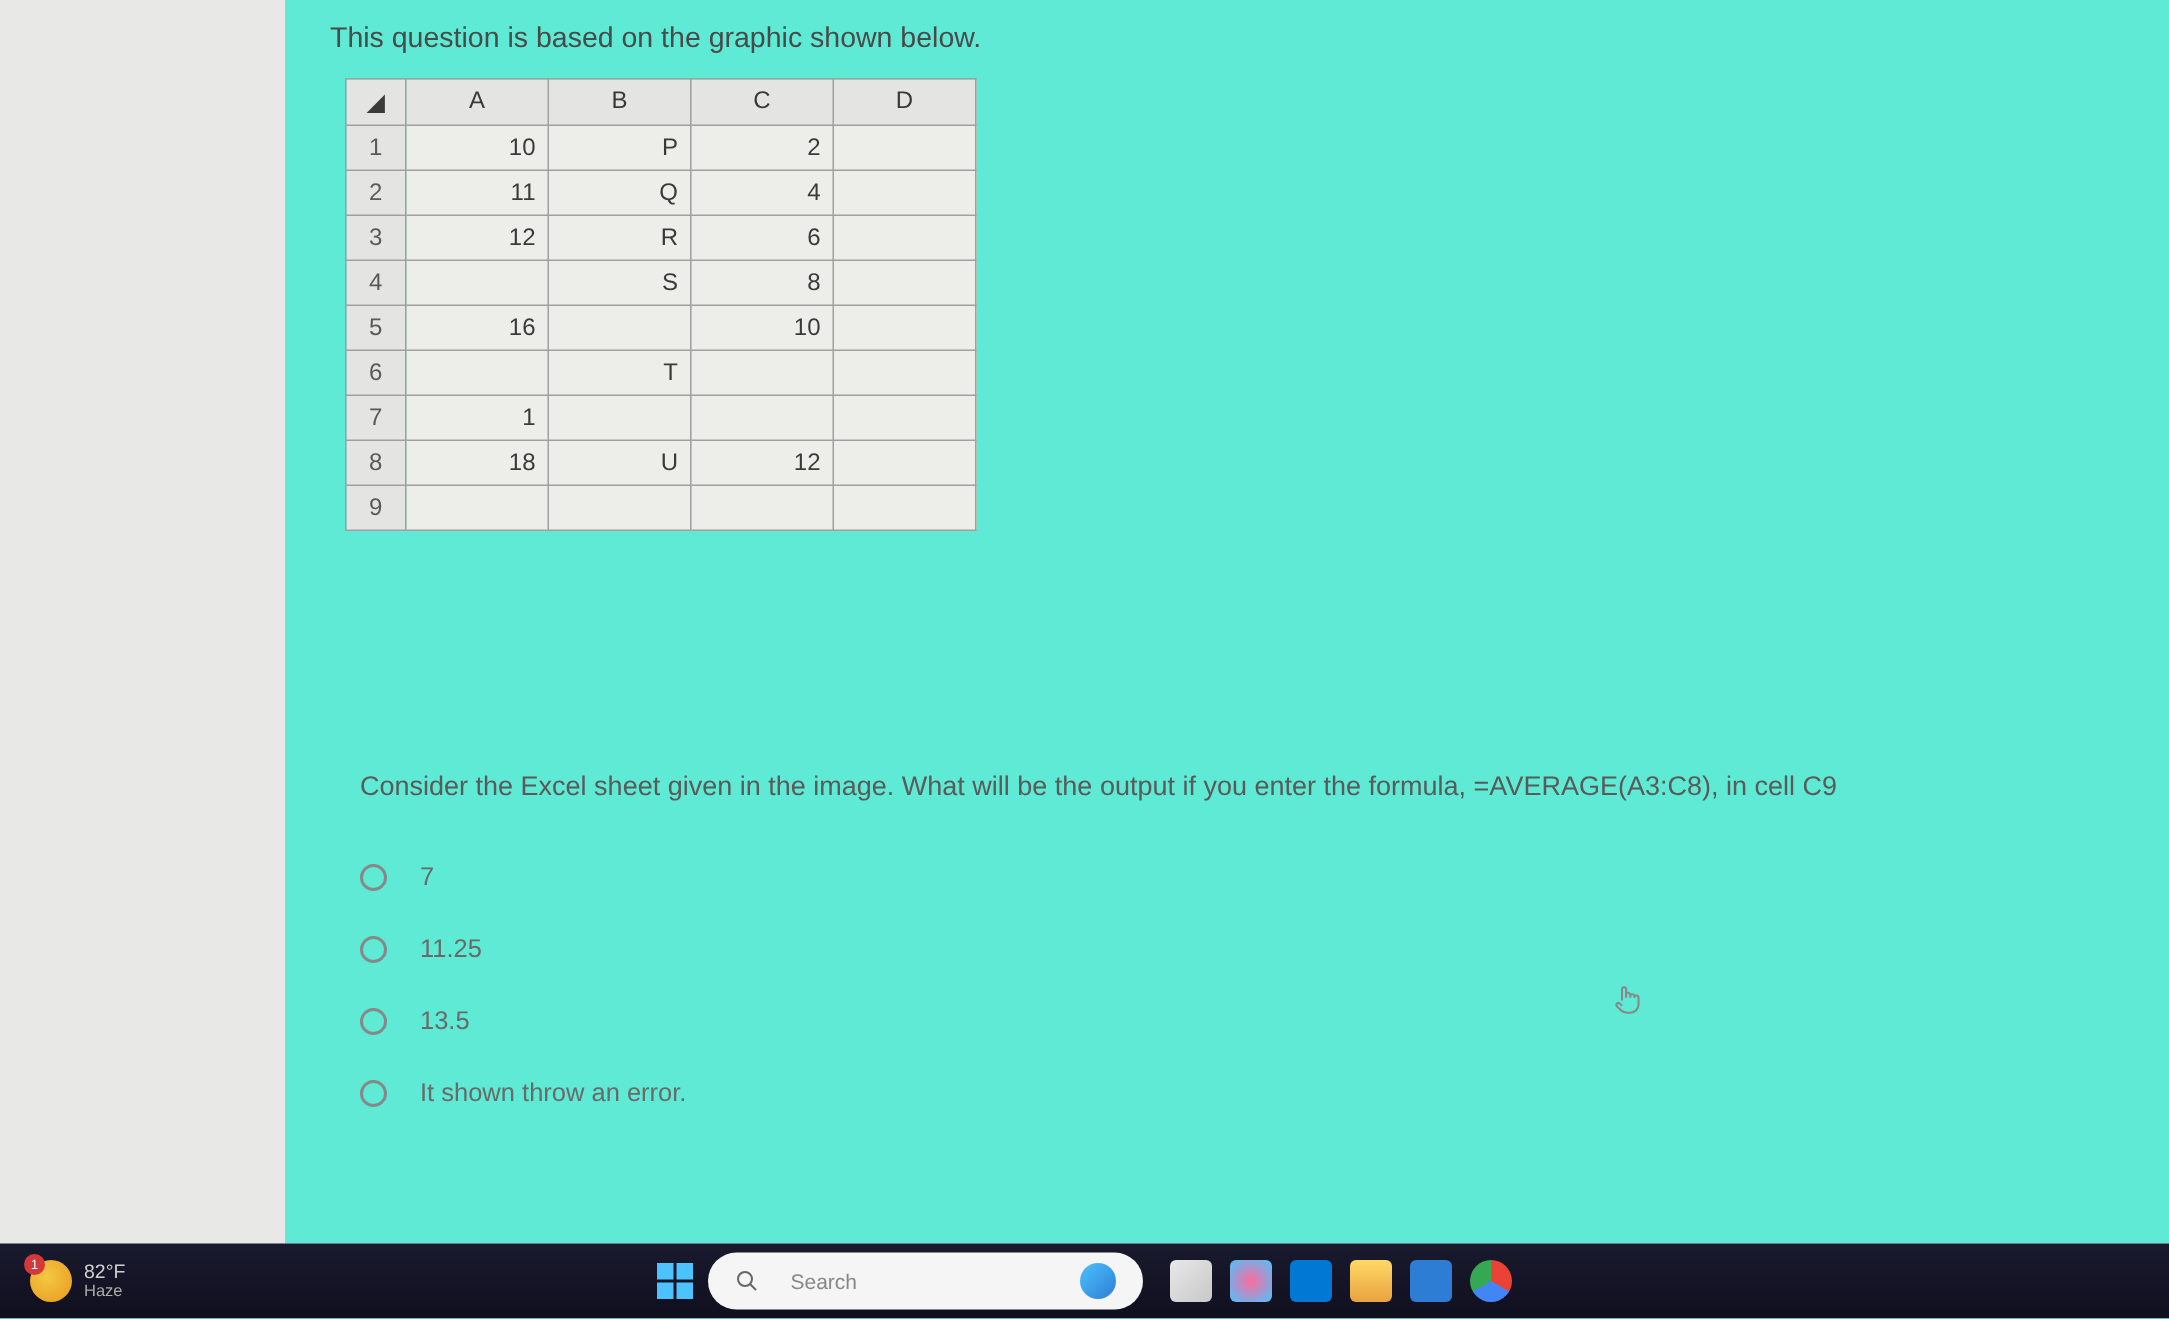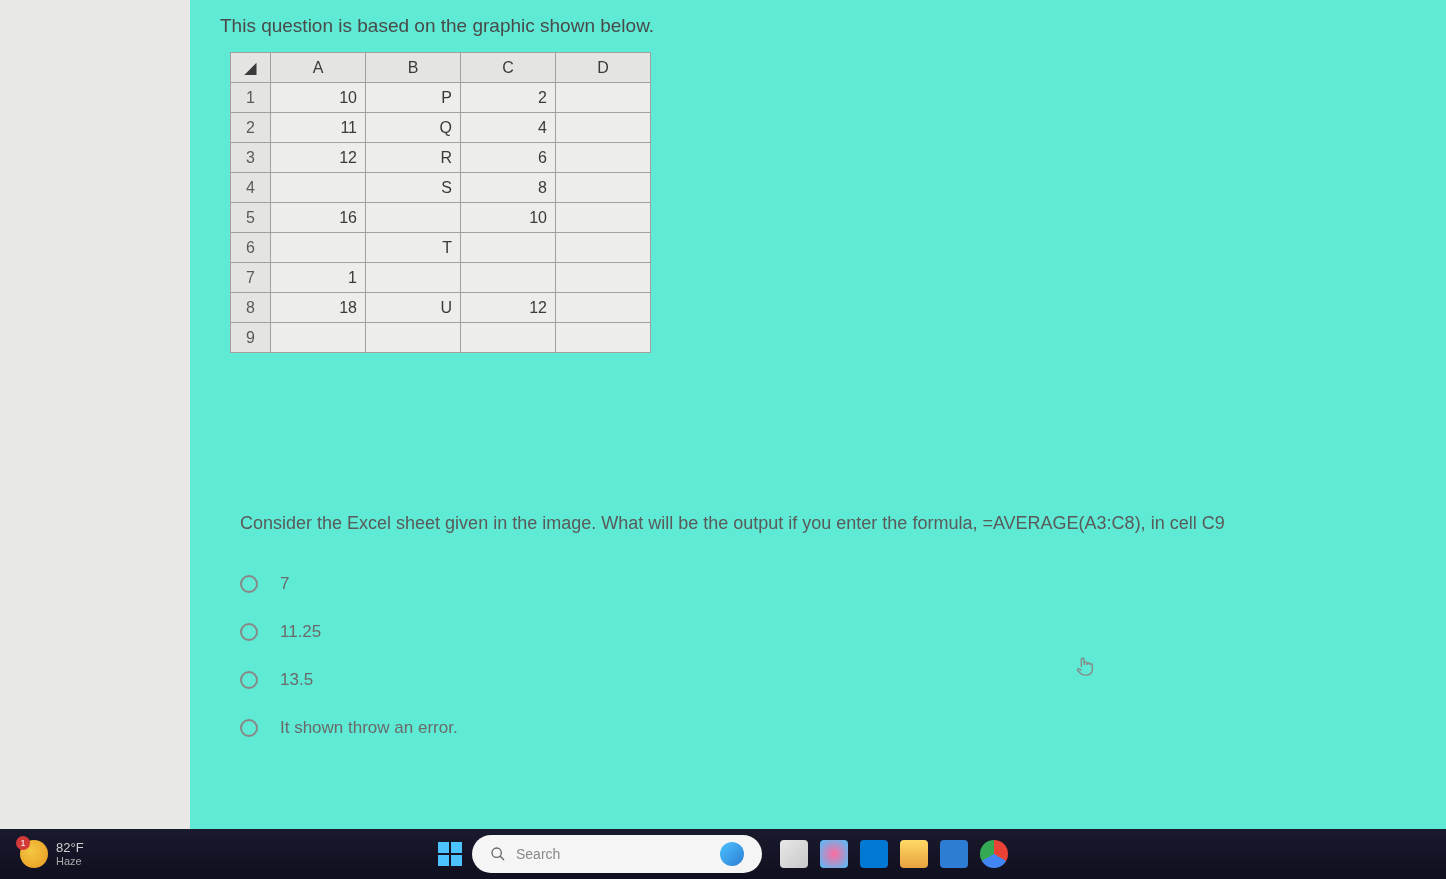--- a/index.html
+++ b/index.html
@@ -176,21 +176,21 @@
       background: #4cc2ff;
     }
     
     .search-box {
       background: #f5f5f5;
       border-radius: 20px;
       padding: 7px 18px;
       display: flex;
       align-items: center;
       width: 290px;
-      gap: 10px;
+      gap: 21px;
     }
     
     .search-icon-svg {
       width: 16px;
       height: 16px;
     }
     
     .search-text {
       color: #888;
       font-size: 14px;

